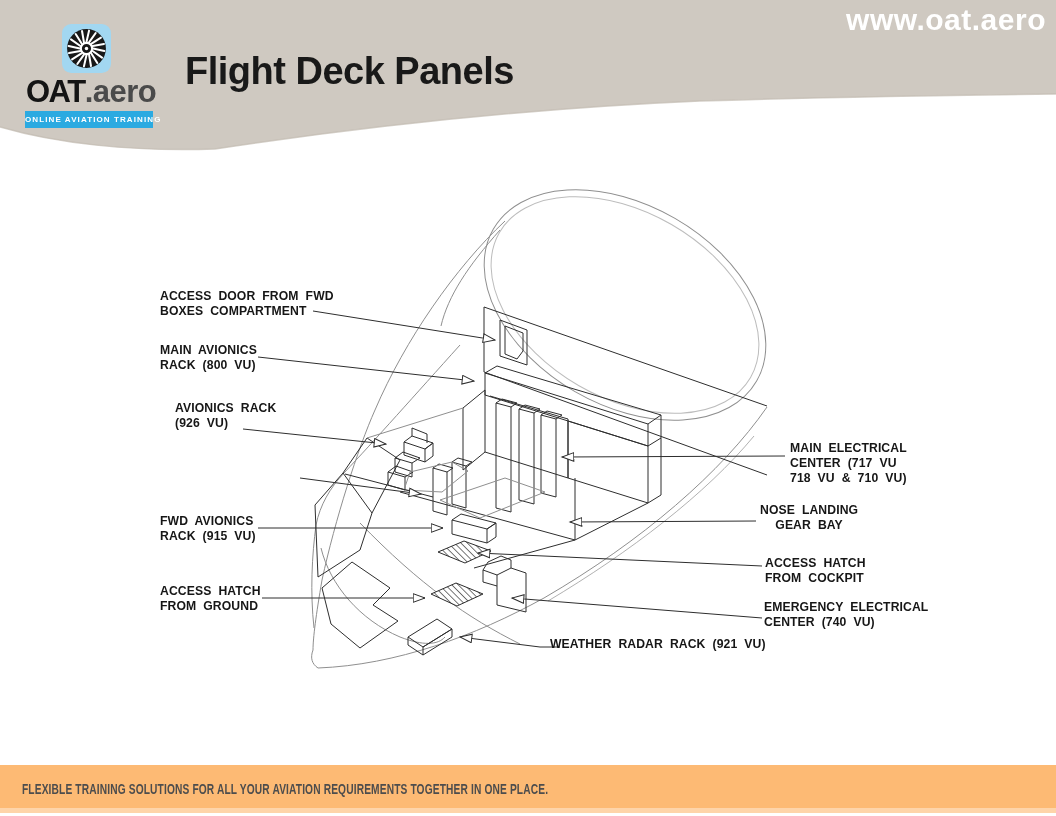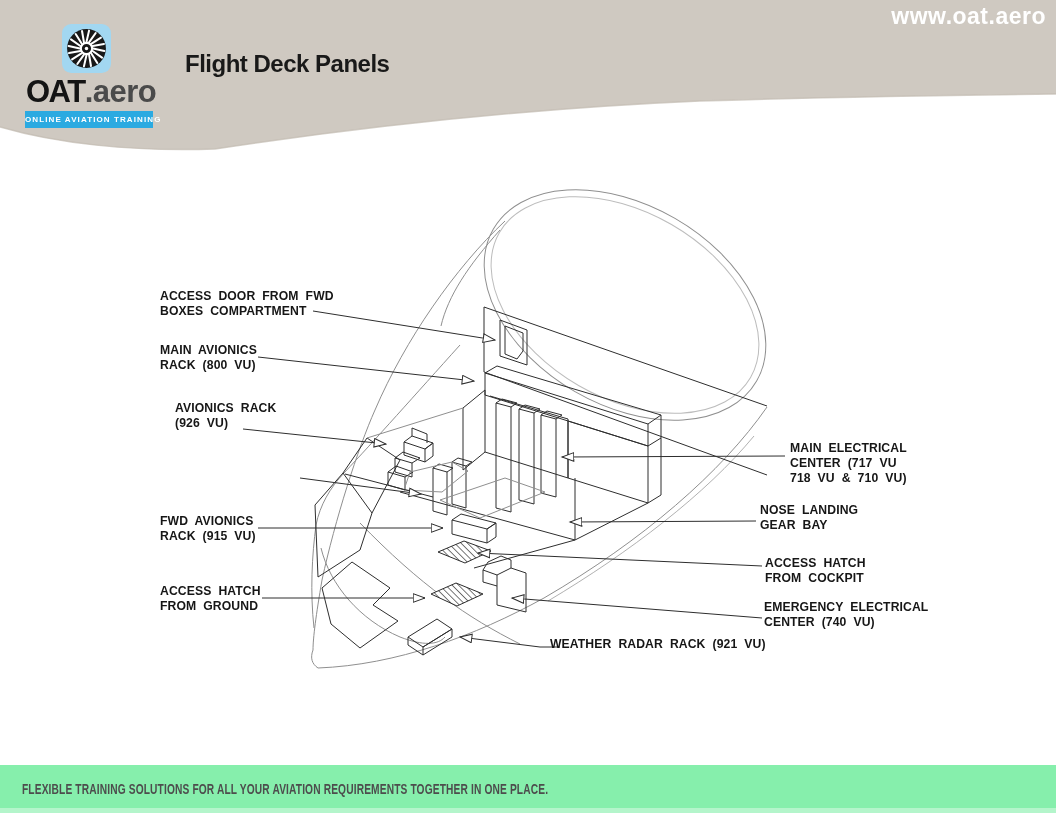--- a/index.html
+++ b/index.html
@@ -1,52 +1,52 @@
 <!DOCTYPE html>
 <html><head>
 <meta charset="utf-8">
 <style>
   html,body{margin:0;padding:0;background:#ffffff;}
   .stage{position:relative;width:1056px;height:816px;overflow:hidden;background:#ffffff;
          font-family:"Liberation Sans",sans-serif;}
   
   .header-band{position:absolute;left:0;top:0;width:1056px;height:160px;}
-  .url{position:absolute;top:3px;right:10px;font-size:23px;font-weight:bold;color:#ffffff;
+  .url{position:absolute;top:3px;right:10px;font-size:30px;font-weight:bold;color:#ffffff;
        letter-spacing:.5px;}
   .logo{position:absolute;left:0;top:0;width:210px;height:140px;}
   .turbine{position:absolute;left:62px;top:24px;width:49px;height:49px;}
   .brand{position:absolute;left:26px;top:74px;font-size:31px;font-weight:bold;color:#141414;
          letter-spacing:-1.5px;white-space:nowrap;}
   .brand .suffix{font-weight:bold;color:#4a4a4a;letter-spacing:-.5px;}
   .banner{position:absolute;left:25px;top:111px;width:128px;height:17px;background:#2baae1;
           color:#ffffff;font-size:8px;font-weight:bold;letter-spacing:1.1px;text-align:center;
           line-height:18px;white-space:nowrap;}
-  .title{position:absolute;left:185px;top:50px;margin:0;font-size:24px;font-weight:bold;
+  .title{position:absolute;left:185px;top:50px;margin:0;font-size:38px;font-weight:bold;
          color:#191919;letter-spacing:-.5px;}
   
   .diagram{position:absolute;left:0;top:0;width:1056px;height:816px;}
   .lt{stroke:#8f8f8f;stroke-width:1;fill:none;}
   .ln{stroke:#2e2e2e;stroke-width:1;fill:none;}
   .ld{stroke:#2e2e2e;stroke-width:1;fill:none;marker-end:url(#arr);}
   .hp{fill:url(#hatch);stroke:#2e2e2e;stroke-width:1;}
   .dlabel{position:absolute;font-size:12.2px;line-height:15px;font-weight:bold;color:#161616;
           letter-spacing:.1px;word-spacing:3.5px;white-space:nowrap;}
   .lb-access-door{left:160px;top:289px;}
   .lb-main-avionics{left:160px;top:343px;}
   .lb-avionics-rack{left:160px;top:401px;margin-left:15px;}
   .lb-relay-boxes{left:160px;top:463px;}
   .lb-fwd-avionics{left:160px;top:514px;}
   .lb-hatch-ground{left:160px;top:584px;}
   .lb-main-electrical{left:790px;top:441px;}
-  .lb-nose-gear{left:760px;top:503px;}
+  .lb-nose-gear{left:760px;top:503px;text-align:center;}
   .lb-hatch-cockpit{left:765px;top:556px;}
   .lb-emergency{left:764px;top:600px;}
   .lb-weather{left:550px;top:637px;}
   
-  .footer{position:absolute;left:0;top:765px;width:1056px;height:48px;background:#86efac;}
+  .footer{position:absolute;left:0;top:765px;width:1056px;height:48px;background:#fdba74;}
   .footer-strip{position:absolute;left:0;bottom:0;width:100%;height:5px;
                 background:rgba(255,255,255,.38);}
   .footer-text{position:absolute;left:22px;top:0;height:46px;display:flex;align-items:center;
                font-size:15px;font-weight:bold;color:#4d4d4d;letter-spacing:.2px;
                transform:scaleX(.68);transform-origin:left center;white-space:nowrap;}
 </style>
 </head>
 <body>
 
 <div class="stage">

